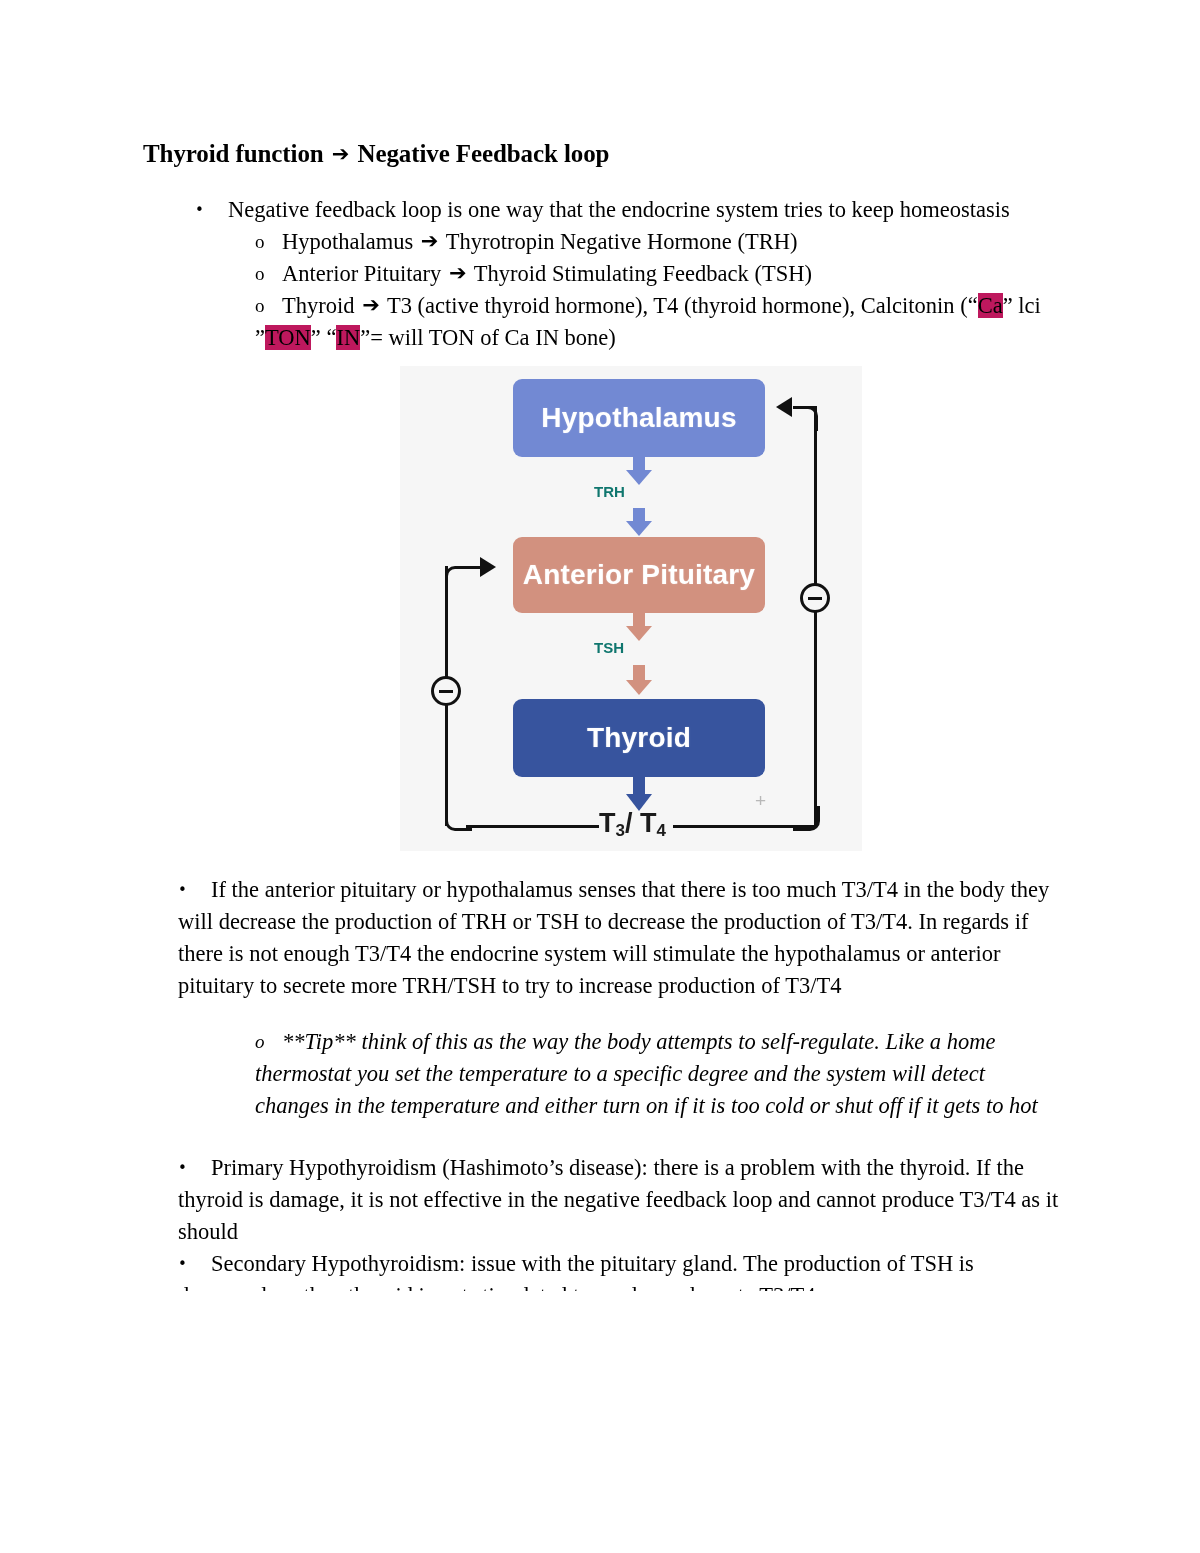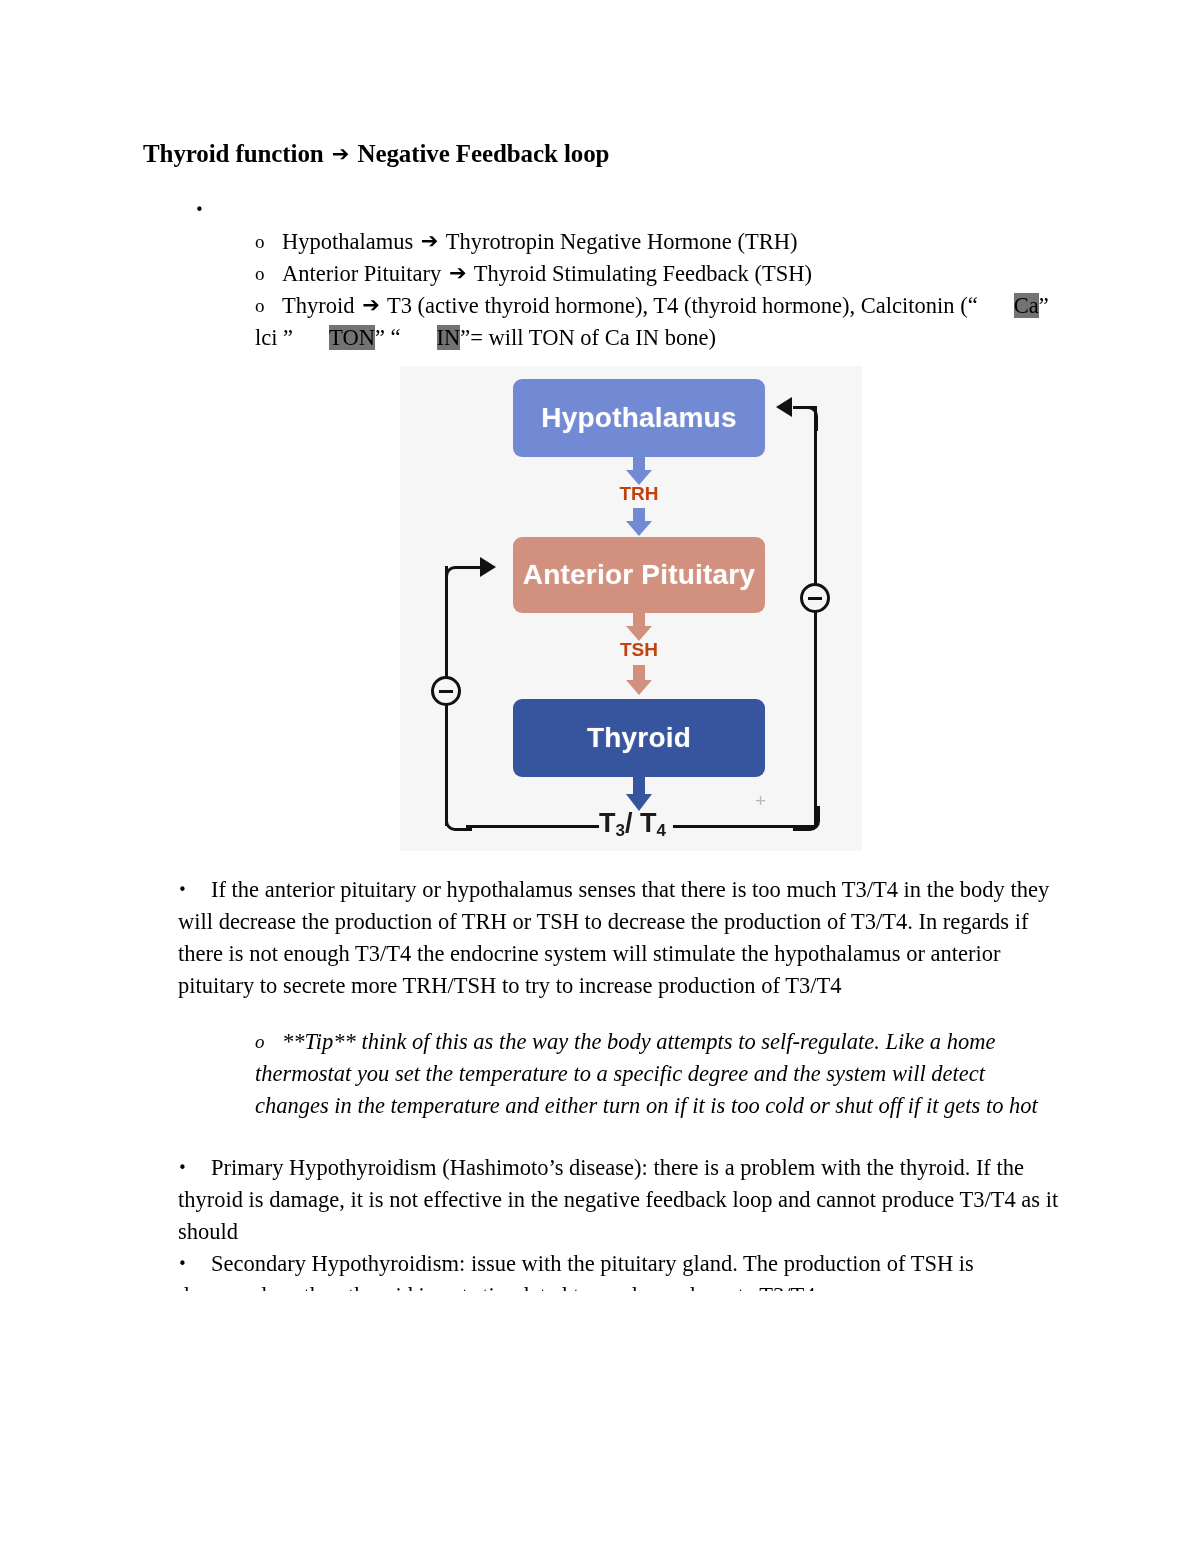--- a/index.html
+++ b/index.html
@@ -74,22 +74,21 @@
     width: 27px;
     font-size: 19px;
   }
   .lvl2 > .body {
     margin-left: 27px;
   }
 
   .italic { font-style: italic; }
 
   .hl {
-    background: #737373;
-    margin-left: 36px;
+    background: #be185d;
   }
 
   
   .diagram {
     position: absolute;
     left: 400px;
     top: 366px;
     width: 462px;
     height: 485px;
     background: #f6f6f6;
@@ -141,23 +140,22 @@
     left: 0;
     width: 0; height: 0;
     border-left: 13px solid transparent;
     border-right: 13px solid transparent;
   }
 
   .hormone-label {
     position: absolute;
     font-family: "Liberation Sans", "DejaVu Sans", sans-serif;
     font-weight: bold;
-    font-size: 19px;
-    color: #c2410c;
-    text-align: center;
+    font-size: 15px;
+    color: #0f766e;
     width: 90px;
   }
 
   
   .stroke {
     position: absolute;
     background: #111111;
   }
   .vstroke { width: 3px; }
   .hstroke { height: 3px; }
@@ -225,20 +223,21 @@
 <body>
 
 <div class="page">
 
   <div class="doc-heading">
     <span>Thyroid function </span><span class="arrow-glyph">➔</span><span> Negative Feedback loop</span>
   </div>
 
   <div class="lvl1" style="left:195px; top:194px; width:870px;">
     <span class="marker">•</span>
+    <span class="body">Negative feedback loop is one way that the endocrine system tries to keep homeostasis</span>
   </div>
 
   <div class="lvl2" style="left:255px; top:226px; width:810px;">
     <span class="marker">o</span>
     <span class="body"><span>Hypothalamus </span><span class="arrow-glyph">➔</span><span> Thyrotropin Negative Hormone (TRH)</span></span>
   </div>
 
   <div class="lvl2" style="left:255px; top:258px; width:810px;">
     <span class="marker">o</span>
     <span class="body"><span>Anterior Pituitary </span><span class="arrow-glyph">➔</span><span> Thyroid Stimulating Feedback (TSH)</span></span>

